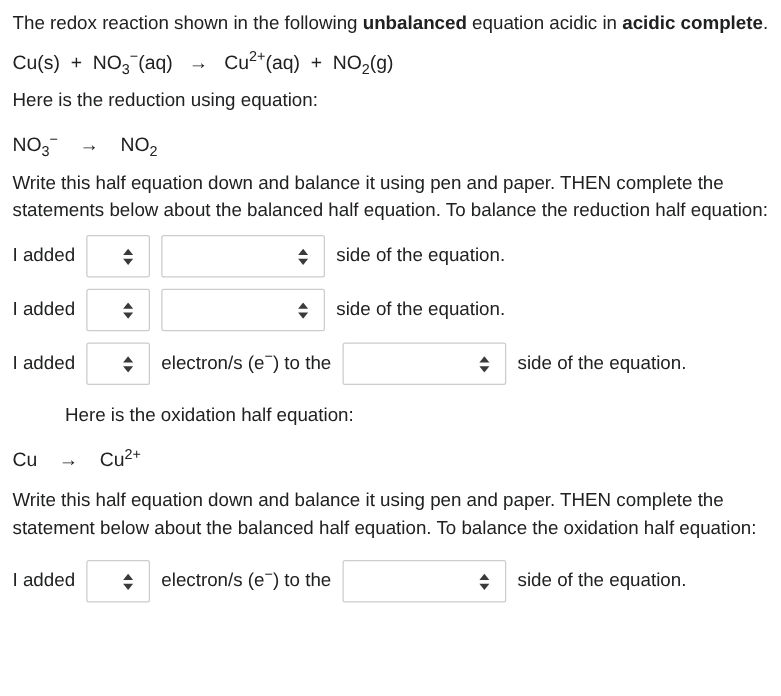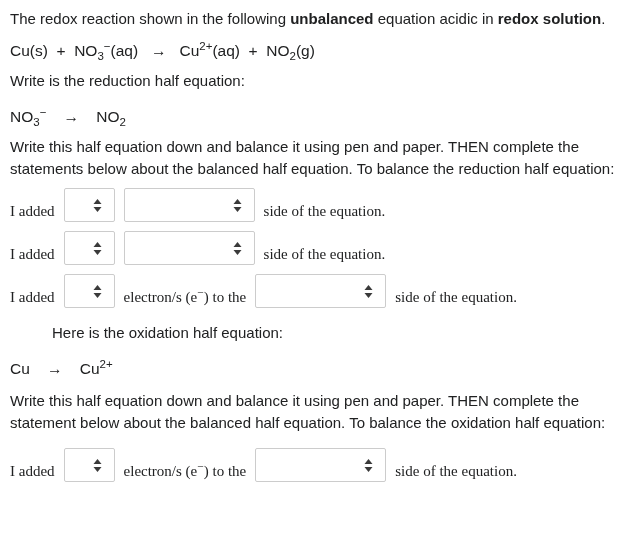--- a/index.html
+++ b/index.html
@@ -29,24 +29,23 @@
   sup { top: -6px; }
   b { font-weight: bold; text-align: center; }
 
   .mt4  { margin-top: 14px; }
   .mt8  { margin-top: 8px; }
   .mt10 { margin-top: 10px; }
   .mt14 { margin-top: 14px; margin-left: 42px; }
 
   .statement-row {
     display: flex;
-    align-items: flex-end;
+    align-items: center;
     gap: 9px;
     height: 34px;
-    font-family: Liberation Serif, serif;
   }
   .statement-row + .statement-row { margin-top: 9px; }
 
   .select {
     display: inline-flex;
     align-items: center;
     height: 34px;
     background: #ffffff;
     border: 1px solid #cccccc;
     border-radius: 2px;
@@ -56,25 +55,25 @@
   }
   .select-small { width: 51px; }
   .select-large { width: 131px; }
   .select-value { flex: 1 1 auto; text-align: left; }
   .select-arrows { display: inline-flex; flex: 0 0 auto; }
   .select-arrows svg { display: block; }
 </style>
 </head>
 <body>
 
-<div class="text-block"><span>The redox reaction shown in the following </span><b>unbalanced</b><span> equation acidic in </span><b>redox solution</b><span>.</span></div>
+<div class="text-block"><span>The redox reaction shown in the following </span><b>unbalanced</b><span> equation acidic in </span><b>acidic complete</b><span>.</span></div>
 
 <div class="eq mt10"><span>Cu(s)  +  NO</span><sub>3</sub><sup>−</sup><span>(aq)   →   Cu</span><sup>2+</sup><span>(aq)  +  NO</span><sub>2</sub><span>(g)</span></div>
 
-<div class="text-block mt8">Write is the reduction half equation:</div>
+<div class="text-block mt8">Here is the reduction using equation:</div>
 
 <div class="eq mt4"><span>NO</span><sub>3</sub><sup>−</sup><span>    →    NO</span><sub>2</sub></div>
 
 <div class="text-block mt8">Write this half equation down and balance it using pen and paper. THEN complete the statements below about the balanced half equation. To balance the reduction half equation:</div>
 
 <div class="mt8">
 
   <div class="statement-row">
     <span>I added</span>
     <span class="select select-small">

